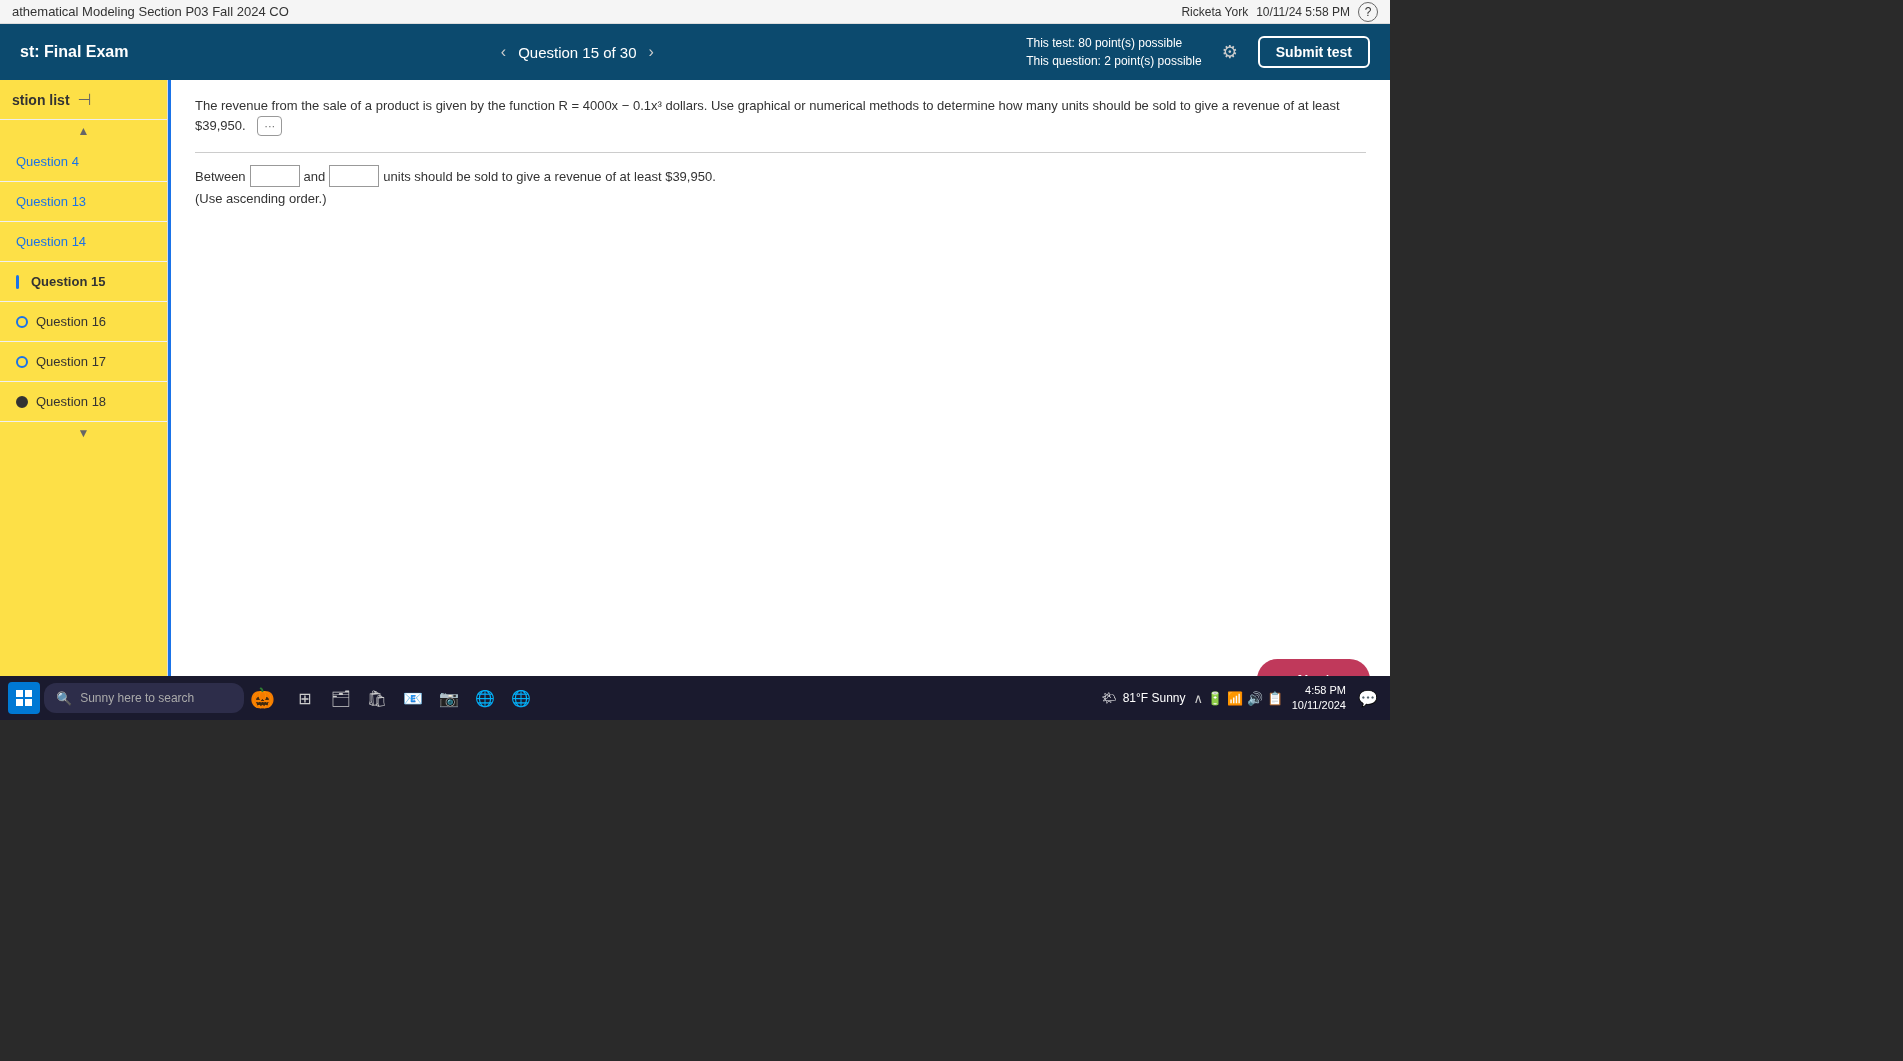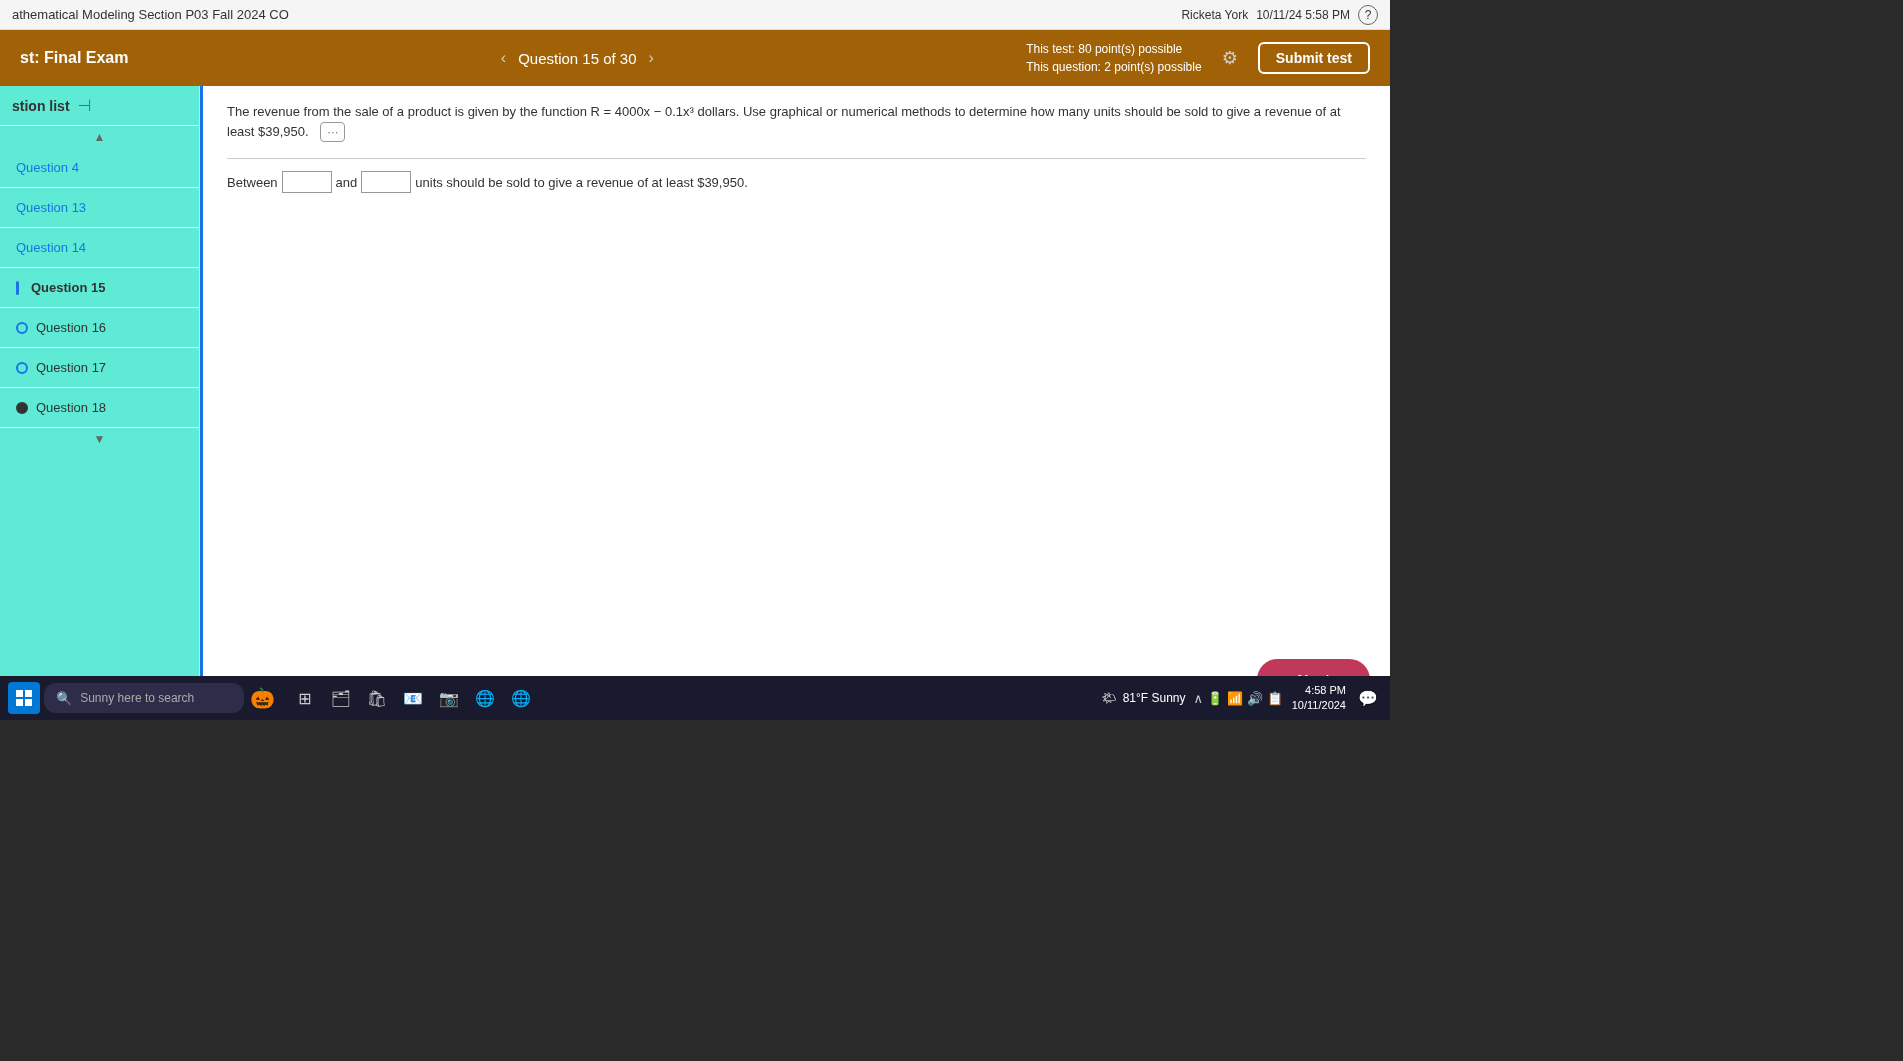--- a/index.html
+++ b/index.html
@@ -20,21 +20,21 @@
       top: 0;
       left: 0;
       background: #fff;
       display: flex;
       flex-direction: column;
     }
 
     
     .top-bar {
       background: #f5f5f5;
-      height: 30px;
+      height: 24px;
       display: flex;
       align-items: center;
       padding: 0 12px;
       border-bottom: 1px solid #ddd;
       justify-content: space-between;
     }
     .top-bar-left {
       font-size: 13px;
       color: #333;
       font-weight: 500;
@@ -42,21 +42,21 @@
     .top-bar-right {
       font-size: 12px;
       color: #333;
       display: flex;
       align-items: center;
       gap: 8px;
     }
 
     
     .header-nav {
-      background: #a16207;
+      background: #0c4a6e;
       height: 56px;
       display: flex;
       align-items: center;
       padding: 0 20px;
       color: white;
       justify-content: space-between;
     }
     .header-nav-left {
       font-size: 16px;
       font-weight: bold;
@@ -102,22 +102,22 @@
 
     
     .main-content {
       display: flex;
       flex: 1;
       overflow: hidden;
     }
 
     
     .sidebar {
-      width: 200px;
-      background: #5eead4;
+      width: 168px;
+      background: #fde047;
       border-right: 1px solid #ddd;
       display: flex;
       flex-direction: column;
       overflow-y: auto;
     }
     .sidebar-header {
       display: flex;
       align-items: center;
       padding: 10px 12px;
       gap: 8px;
@@ -437,20 +437,21 @@
 
       <hr class="question-divider">
 
       <div class="answer-row">
         <span>Between</span>
         <input class="answer-input" type="text" style="">
         <span>and</span>
         <input class="answer-input" type="text" style="">
         <span>units should be sold to give a revenue of at least $39,950.</span>
       </div>
+      <div class="answer-note">(Use ascending order.)</div>
 
       <button class="next-btn">Next</button>
     </div>
 
   </div>
 
   <div class="taskbar">
     <div class="taskbar-start">
       <svg width="16" height="16" viewBox="0 0 16 16" fill="white">
         <rect x="0" y="0" width="7" height="7"></rect>

